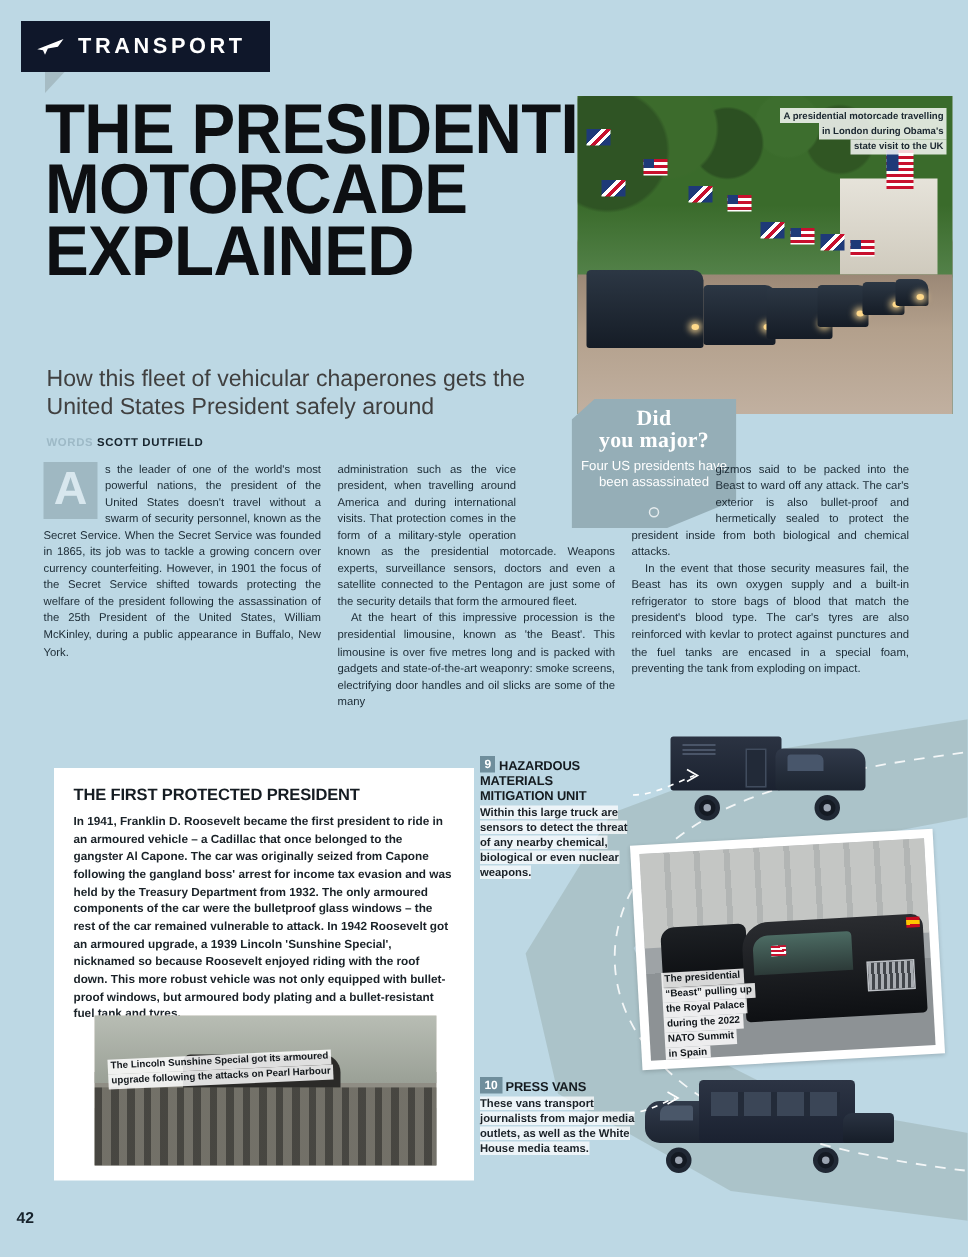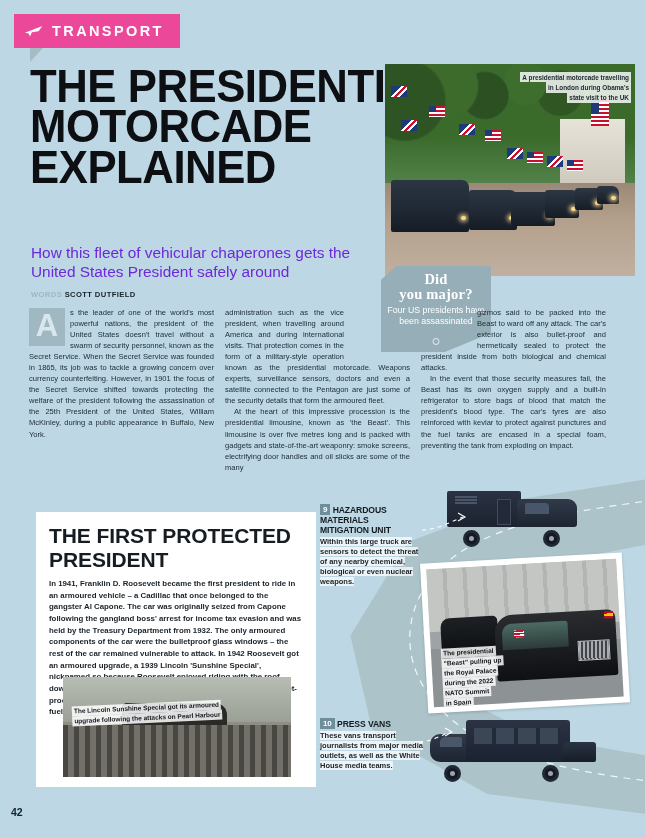--- a/index.html
+++ b/index.html
@@ -9,21 +9,21 @@
     overflow: hidden;
   }
   body {
     background: #bdd8e4;
     position: relative;
   }
 
   
   .tag-wrap { position: absolute; left: 14px; top: 14px; }
   .tag {
-    background: #ec4899;
+    background: #0f172a;
     color: #ffffff;
     height: 34px;
     display: flex; align-items: center;
     padding: 0 16px 0 10px;
     gap: 8px;
   }
   .tag-label {
     font-size: 14.5px; font-weight: bold;
     letter-spacing: 2.4px;
     color: #ffffff;
@@ -46,21 +46,21 @@
     font-size: 47px;
     line-height: 0.86;
     letter-spacing: -0.5px;
     transform: scaleX(0.93);
     transform-origin: left top;
   }
   .headline div { white-space: nowrap; }
   .deck {
     position: absolute; left: 31px; top: 243px;
     width: 345px;
-    color: #6d28d9;
+    color: #404040;
     font-size: 15.4px;
     line-height: 1.26;
     font-weight: 300;
   }
   .byline {
     position: absolute; left: 31px; top: 290px;
     font-size: 7.6px; letter-spacing: 0.4px;
   }
   .byline .w { color: #9db9c6; font-weight: bold; }
   .byline .n { color: #15222b; font-weight: bold; }
@@ -168,21 +168,21 @@
 
   
   .box-fpp {
     position:absolute; left:36px; top:512px;
     width:280px; height:275px;
     background:#ffffff;
     padding:12px 13px 0;
   }
   .box-fpp h2 {
     font-family:"Liberation Sans Narrow","Liberation Sans",sans-serif;
-    font-size:21px; font-weight:bold; color:#151c22;
+    font-size:11px; font-weight:bold; color:#151c22;
     letter-spacing:-0.1px; margin-bottom:6px;
   }
   .box-fpp .bodytext {
     font-size:7.85px; line-height:1.49; color:#1a2228;
     font-weight:600; text-align:left;
   }
   .fpp-photo {
     position:absolute; left:27px; bottom:10px;
     width:228px; height:100px;
     background: linear-gradient(#c9c6bd 0 38%, #8f8d84 38% 62%, #767469 62% 100%);

